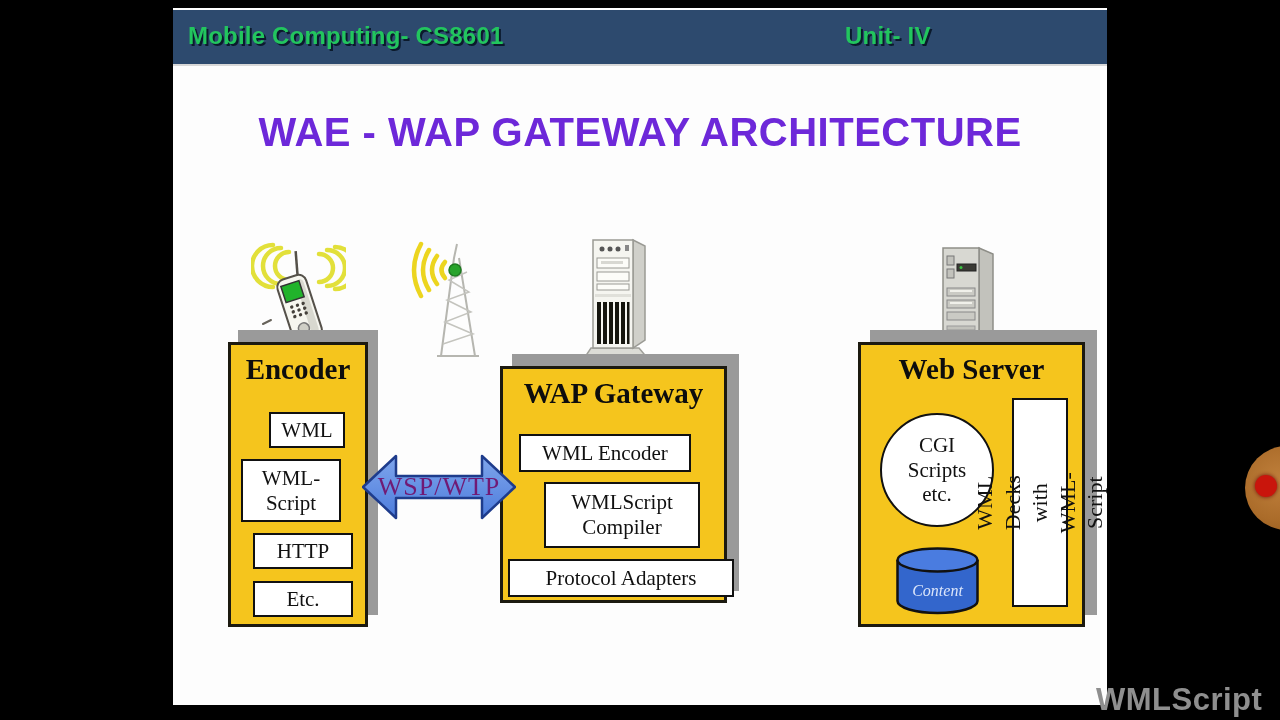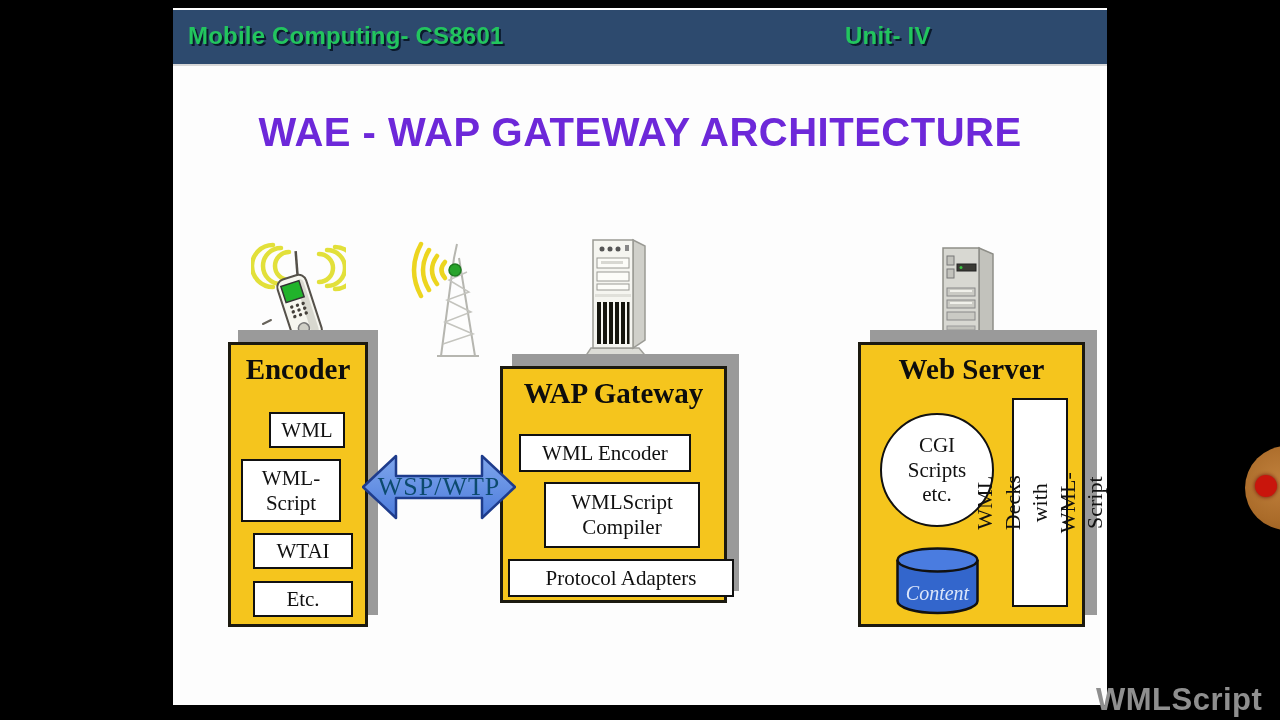--- a/index.html
+++ b/index.html
@@ -19,24 +19,24 @@
   .shadow{position:absolute;background:#9a9a9a;}
   .ybox{position:absolute;background:#f5c51d;border:3px solid #1c1a10;box-sizing:border-box;}
   .ybox-title{text-align:center;font-weight:bold;font-size:29px;color:#0d0d0d;padding-top:8px;}
   .wbox{position:absolute;background:#ffffff;border:2px solid #111;box-sizing:border-box;display:flex;align-items:center;justify-content:center;font-size:21px;color:#111;text-align:center;}
   .preline{white-space:pre-line;line-height:1.18;}
   .cgi{border-radius:50%;font-size:21px;}
   .decks .vtext{transform:rotate(-90deg);white-space:pre-line;text-align:center;font-size:22px;line-height:1.25;width:205px;}
 
   
   .arrow-wrap{position:absolute;}
-  .arrow-label{position:absolute;left:0;top:0;width:100%;height:100%;display:flex;align-items:center;justify-content:center;font-size:26px;color:#0c4a6e;letter-spacing:1px;}
+  .arrow-label{position:absolute;left:0;top:0;width:100%;height:100%;display:flex;align-items:center;justify-content:center;font-size:26px;color:#701a75;letter-spacing:1px;}
 
   
-  .cyl-label{position:absolute;left:0;top:36px;width:100%;text-align:center;font-style:italic;font-size:20px;color:#dce6fa;}
+  .cyl-label{position:absolute;left:0;top:36px;width:100%;text-align:center;font-style:italic;font-size:16px;color:#dce6fa;}
 
   .icon{position:absolute;}
 
   
   .watermark{position:absolute;left:1096px;top:682px;font-family:"Liberation Sans",sans-serif;font-size:31px;font-weight:600;color:#8f8f8f;letter-spacing:0.5px;}
   .rec-btn{position:absolute;left:1245px;top:446px;width:84px;height:84px;border-radius:50%;background:radial-gradient(circle at 40% 42%,#c0803c 0%,#ab6c2a 55%,#8d5418 100%);box-shadow:0 0 10px rgba(0,0,0,.6);}
   .rec-dot{position:absolute;left:10px;top:29px;width:22px;height:22px;border-radius:50%;background:#c9150c;box-shadow:0 0 4px #70100a;}
 </style>
 </head>
 <body>
@@ -132,21 +132,21 @@
     <div class="shadow" style="left:65px;top:322px;width:140px;height:285px"></div>
     <div class="shadow" style="left:339px;top:346px;width:227px;height:237px"></div>
     <div class="shadow" style="left:697px;top:322px;width:227px;height:285px"></div>
 
     <div class="ybox" style="left:55px;top:334px;width:140px;height:285px">
       <div class="ybox-title">Encoder</div>
     </div>
     <div class="wbox" style="left:96px;top:404px;width:76px;height:36px">WML</div>
     <div class="wbox preline" style="left:68px;top:451px;width:100px;height:63px">WML-
 Script</div>
-    <div class="wbox" style="left:80px;top:525px;width:100px;height:36px">WTAI</div>
+    <div class="wbox" style="left:80px;top:525px;width:100px;height:36px">HTTP</div>
     <div class="wbox" style="left:80px;top:573px;width:100px;height:36px">Etc.</div>
 
     <div class="ybox" style="left:327px;top:358px;width:227px;height:237px">
       <div class="ybox-title">WAP Gateway</div>
     </div>
     <div class="wbox" style="left:346px;top:426px;width:172px;height:38px">WML Encoder</div>
     <div class="wbox preline" style="left:371px;top:474px;width:156px;height:66px">WMLScript
 Compiler</div>
     <div class="wbox" style="left:335px;top:551px;width:226px;height:38px">Protocol Adapters</div>
 

